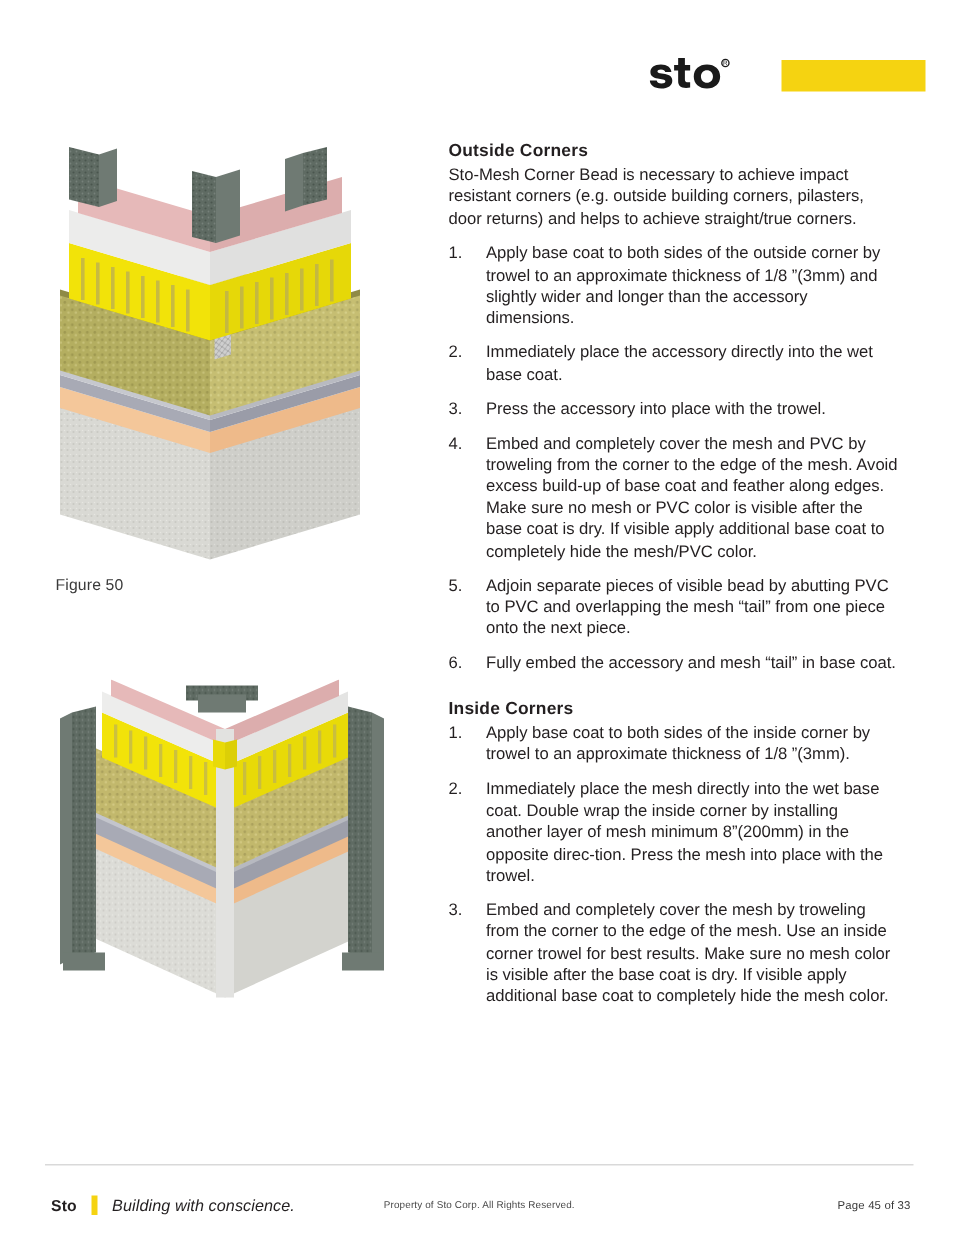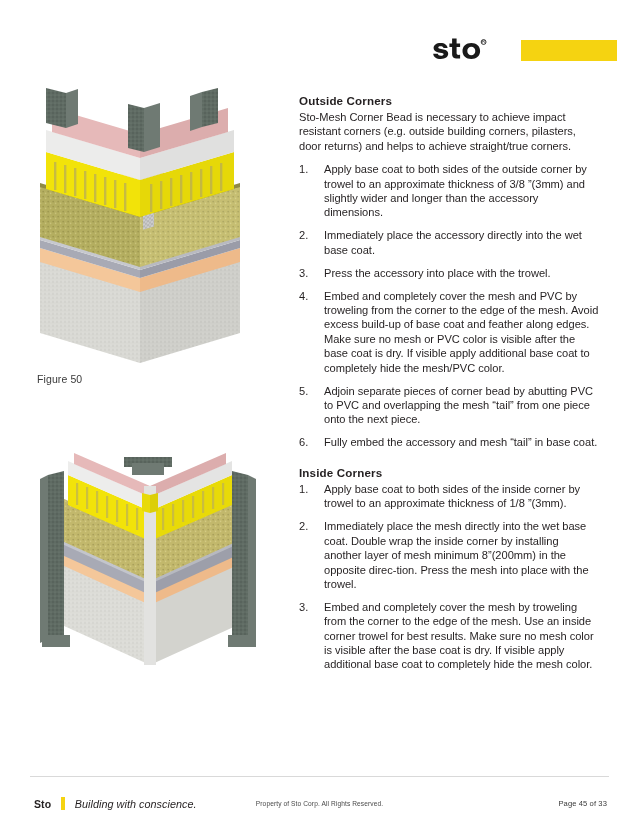--- a/index.html
+++ b/index.html
@@ -34,21 +34,21 @@
     height: 21px;
     background: #f5d311;
   }
 
   
   .content {
     position: absolute;
     top: 80px; left: 0; right: 0; bottom: 60px;
   }
 
-  .fig-col-1 { position: absolute; left: 32px; top: 0; width: 232px; }
+  .fig-col-1 { position: absolute; left: 32px; top: 10px; width: 232px; }
   .fig-col-2 { position: absolute; left: 32px; top: 373px; width: 232px; }
 
   .figure-caption {
     font-size: 10.5px;
     color: #3a3a3a;
     letter-spacing: .1px;
     margin-top: 4px;
     padding-left: 5px;
   }
 
@@ -374,37 +374,37 @@
       </g>
     </svg>
   </div>
 
   <div class="text-col-1">
     <h2 class="section-title">Outside Corners</h2>
     <p class="intro">Sto-Mesh Corner Bead is necessary to achieve impact resistant corners (e.g. outside building corners, pilasters, door returns) and helps to achieve straight/true corners.</p>
     <ol class="steps">
       <li>
         <span class="num">1.</span>
-        <span>Apply base coat to both sides of the outside corner by trowel to an approximate thickness of 3/8 ”(3mm) and slightly wider and longer than the accessory dimensions.</span>
+        <span>Apply base coat to both sides of the outside corner by trowel to an approximate thickness of 1/8 ”(3mm) and slightly wider and longer than the accessory dimensions.</span>
       </li>
       <li>
         <span class="num">2.</span>
         <span>Immediately place the accessory directly into the wet base coat.</span>
       </li>
       <li>
         <span class="num">3.</span>
         <span>Press the accessory into place with the trowel.</span>
       </li>
       <li>
         <span class="num">4.</span>
         <span>Embed and completely cover the mesh and PVC by troweling from the corner to the edge of the mesh.  Avoid excess build-up of base coat and feather along edges. Make sure no mesh or PVC color is visible after the base coat is dry.  If visible apply additional base coat to completely hide the mesh/PVC color.</span>
       </li>
       <li>
         <span class="num">5.</span>
-        <span>Adjoin separate pieces of corner bead by abutting PVC to PVC and overlapping the mesh “tail” from one piece onto the next piece.</span>
+        <span>Adjoin separate pieces of visible bead by abutting PVC to PVC and overlapping the mesh “tail” from one piece onto the next piece.</span>
       </li>
       <li>
         <span class="num">6.</span>
         <span>Fully embed the accessory and mesh “tail” in base coat.</span>
       </li>
     </ol>
   </div>
 
   <div class="text-col-2">
     <h2 class="section-title">Inside Corners</h2>

